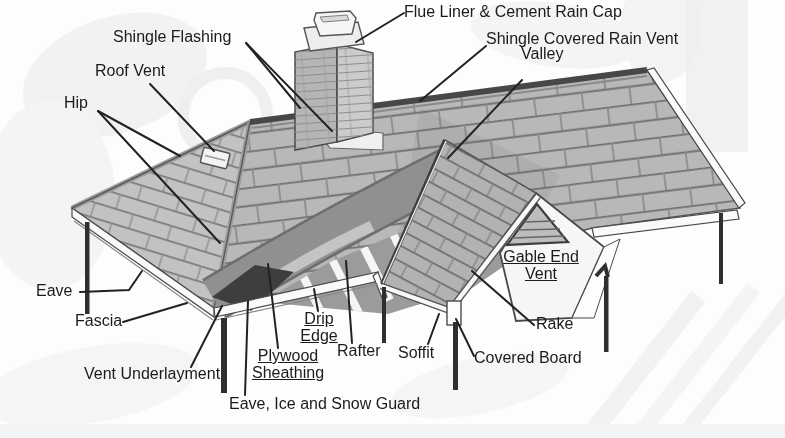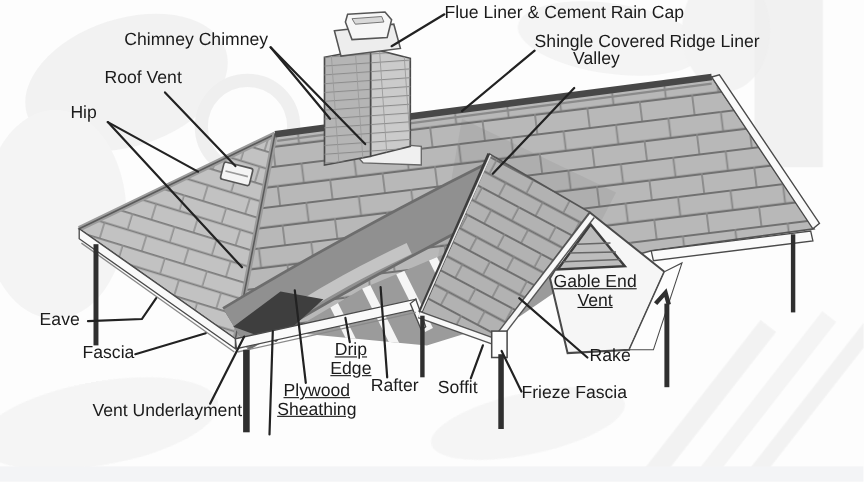--- a/index.html
+++ b/index.html
@@ -177,31 +177,32 @@
       <path d="M318,311 L314,289"></path>
       <path d="M352,343 L346,261"></path>
       <path d="M245,395 L248,301"></path>
       <path d="M428,344 L439,314"></path>
       <path d="M474,356 L456,319"></path>
       <path d="M534,325 L472,271"></path>
     </g>
   </svg>
 
   <div class="lbl" style="left:404px;top:4px">Flue Liner &amp; Cement Rain Cap</div>
-  <div class="lbl" style="left:113px;top:29px">Chimney Chimney</div>
+  <div class="lbl" style="left:113px;top:29px">Shingle Flashing</div>
   <div class="lbl" style="left:95px;top:63px">Roof Vent</div>
   <div class="lbl" style="left:64px;top:95px">Hip</div>
-  <div class="lbl" style="left:486px;top:31px">Shingle Covered Ridge Liner</div>
+  <div class="lbl" style="left:486px;top:31px">Shingle Covered Rain Vent</div>
   <div class="lbl" style="left:521px;top:46px">Valley</div>
   <div class="lbl c" style="left:541px;top:249px">Gable End
 Vent</div>
   <div class="lbl" style="left:36px;top:283px">Eave</div>
   <div class="lbl" style="left:75px;top:313px">Fascia</div>
   <div class="lbl" style="left:84px;top:366px">Vent Underlayment</div>
   <div class="lbl c" style="left:288px;top:348px">Plywood
 Sheathing</div>
   <div class="lbl c" style="left:319px;top:311px">Drip
 Edge</div>
   <div class="lbl" style="left:337px;top:343px">Rafter</div>
+  <div class="lbl" style="left:229px;top:396px">Eave, Ice and Snow Guard</div>
   <div class="lbl" style="left:398px;top:345px">Soffit</div>
-  <div class="lbl" style="left:474px;top:350px">Frieze Fascia</div>
+  <div class="lbl" style="left:474px;top:350px">Covered Board</div>
   <div class="lbl" style="left:536px;top:316px">Rake</div>
 </div>
 
 </body></html>

